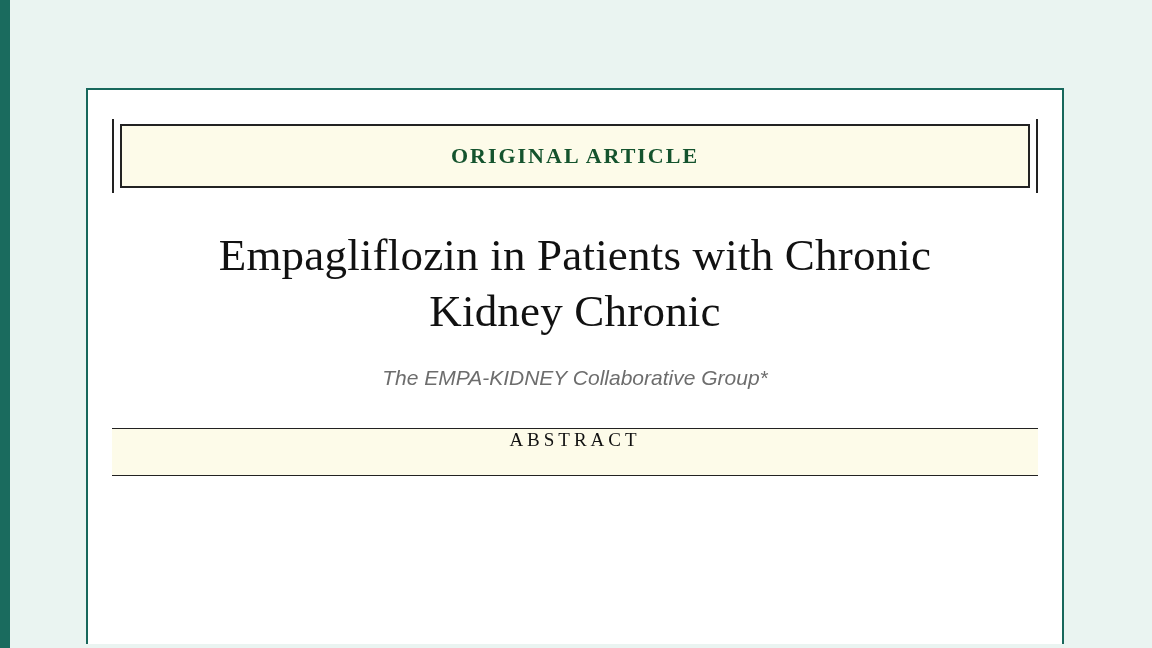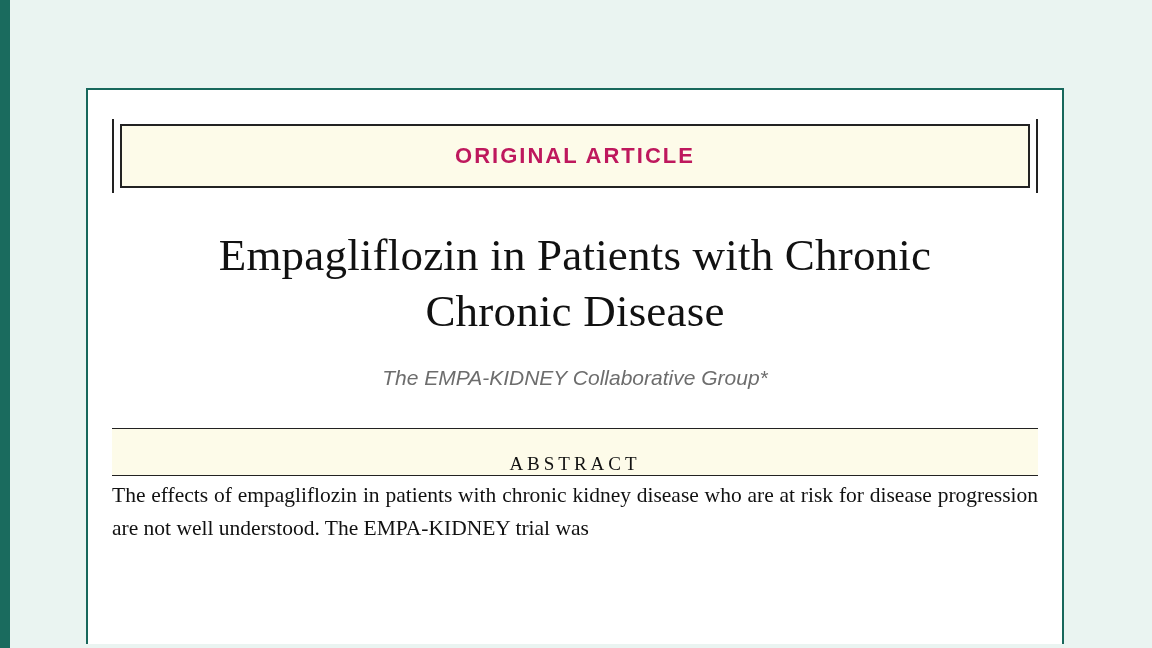--- a/index.html
+++ b/index.html
@@ -57,22 +57,22 @@
     right: 6px;
     top: 5px;
     bottom: 5px;
     background: #fdfbe9;
     border: 2px solid #222;
     display: flex;
     align-items: center;
     justify-content: center;
   }
   .banner-text {
-    color: #be185d;
-    font-family: Liberation Sans, sans-serif;
+    color: #14532d;
+    font-family: Liberation Serif, serif;
     font-weight: bold;
     font-size: 22px;
     letter-spacing: 2.0px;
   }
 
   
   .title {
     text-align: center;
     font-family: "Liberation Serif", serif;
     font-size: 45px;
@@ -94,21 +94,21 @@
   }
 
   
   .abstract-bar {
     margin: 38px 0 0 0;
     background: #fdfbe9;
     border-top: 1.5px solid #222;
     border-bottom: 1.5px solid #222;
     height: 46px;
     display: flex;
-    align-items: flex-end;
+    align-items: flex-start;
     justify-content: center;
   }
   .abstract-bar-text {
     font-family: "Liberation Serif", serif;
     font-size: 19px;
     letter-spacing: 4px;
     color: #111;
     font-weight: normal;
   }
 
@@ -138,25 +138,24 @@
 
 <div class="page">
   <div class="page-inner">
 
     <div class="banner-wrap">
       <div class="banner">
         <span class="banner-text">ORIGINAL ARTICLE</span>
       </div>
     </div>
 
-    <h1 class="title">Empagliflozin in Patients with Chronic Chronic Disease</h1>
+    <h1 class="title">Empagliflozin in Patients with Chronic Kidney Chronic</h1>
 
     <div class="byline">The EMPA-KIDNEY Collaborative Group*</div>
 
     <div class="abstract-bar">
       <span class="abstract-bar-text">ABSTRACT</span>
     </div>
 
 
-    <div class="body-text">The effects of empagliflozin in patients with chronic kidney disease who are at risk for disease progression are not well understood. The EMPA-KIDNEY trial was</div>
 
   </div>
 </div>
 
 </body></html>

